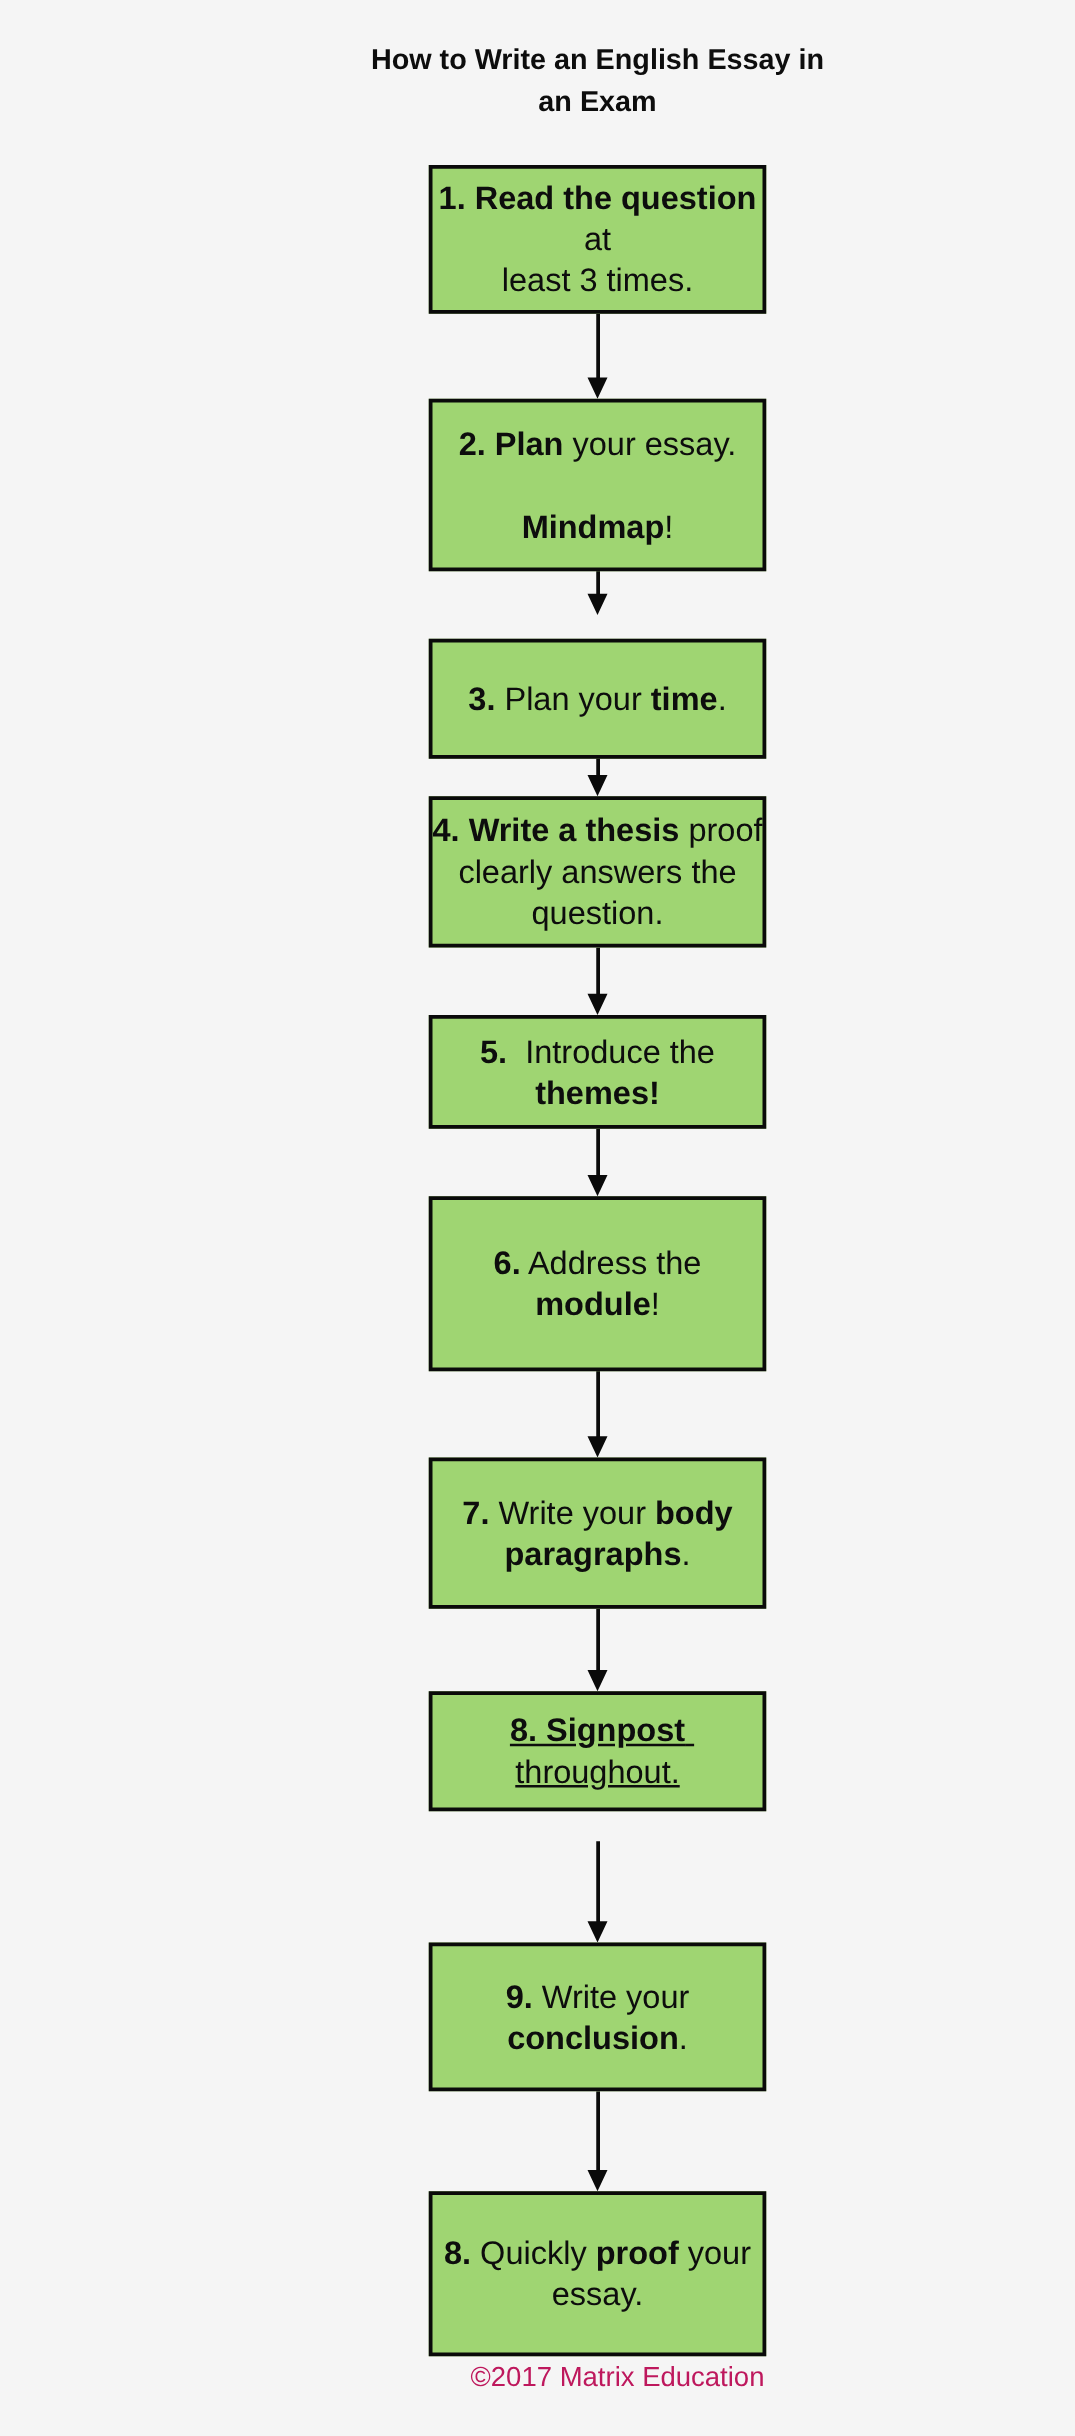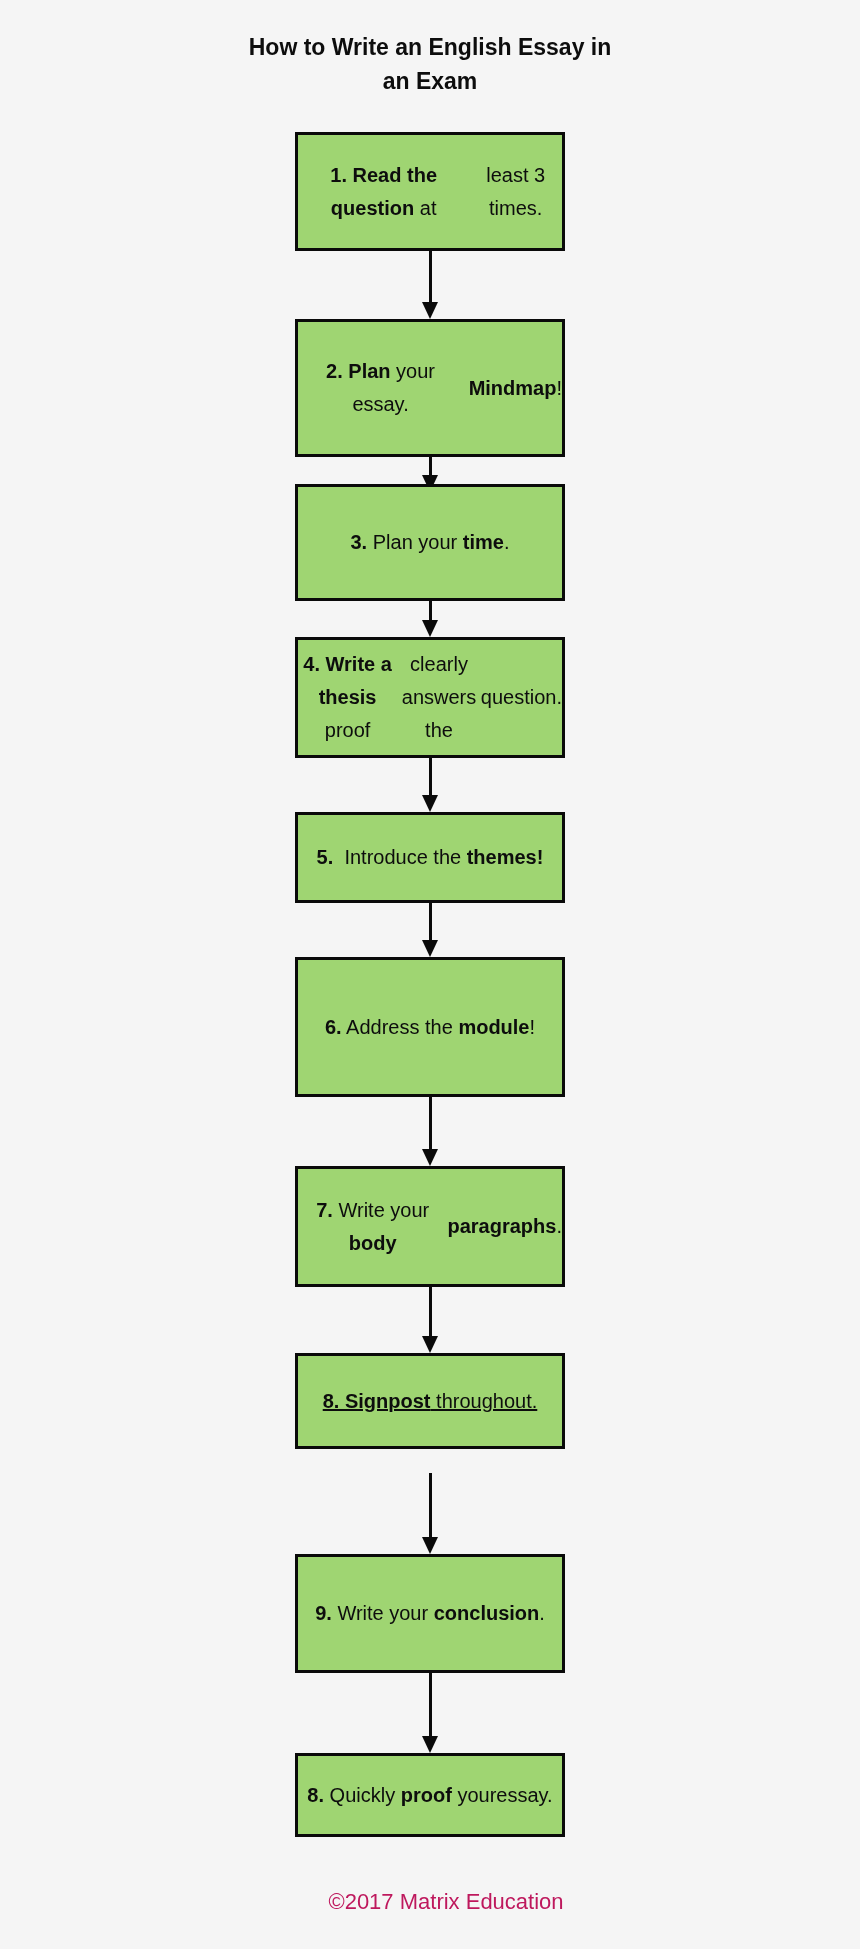--- a/index.html
+++ b/index.html
@@ -11,59 +11,59 @@
   }
   *{margin:0;padding:0;box-sizing:border-box;}
   html,body{width:860px;height:1949px;}
   body{
     background:var(--background);
     font-family:"Liberation Sans","DejaVu Sans",sans-serif;
     color:var(--text);
     position:relative;
     overflow:hidden;
   }
-  .canvas{position:absolute;inset:0;}
+  .canvas{position:absolute;inset:0;margin-left:48px;}
 
   .title{
     position:absolute;
     top:30px;left:0;width:860px;
     text-align:center;
     font-size:23px;
     line-height:34px;
     font-weight:700;
     white-space:pre-line;
   }
 
   .flow-box{
     position:absolute;
     left:295px;
     width:270px;
     background:var(--box-fill);
     border:3px solid var(--box-border);
     display:flex;
-    flex-direction:row;
+    flex-direction:column;
     justify-content:center;
     align-items:center;
     text-align:center;
-    font-size:20px;
+    font-size:26px;
     line-height:33px;
   }
   .flow-box .line{white-space:pre-wrap;}
   .flow-box .bold{font-weight:700;}
 
   .b1{top:132px;height:119px;}
   .b2{top:319px;height:138px;justify-content:center;}
-  .b3{top:484px;height:117px;}
+  .b3{top:511px;height:96px;}
   .b4{top:637px;height:121px;}
   .b5{top:812px;height:91px;}
   .b6{top:957px;height:140px;}
   .b7{top:1166px;height:121px;}
   .b8{top:1353px;height:96px;text-decoration:underline;}
   .b9{top:1554px;height:119px;}
-  .b10{top:1753px;height:84px;}
+  .b10{top:1753px;height:132px;}
 
   .arrow{position:absolute;left:430px;width:0;}
   .arrow .shaft{
     position:absolute;top:0;left:-1.5px;
     width:3px;height:calc(100% - 14px);
     background:var(--arrow);
   }
   .arrow .head{
     position:absolute;bottom:0;left:-8px;
     width:0;height:0;

